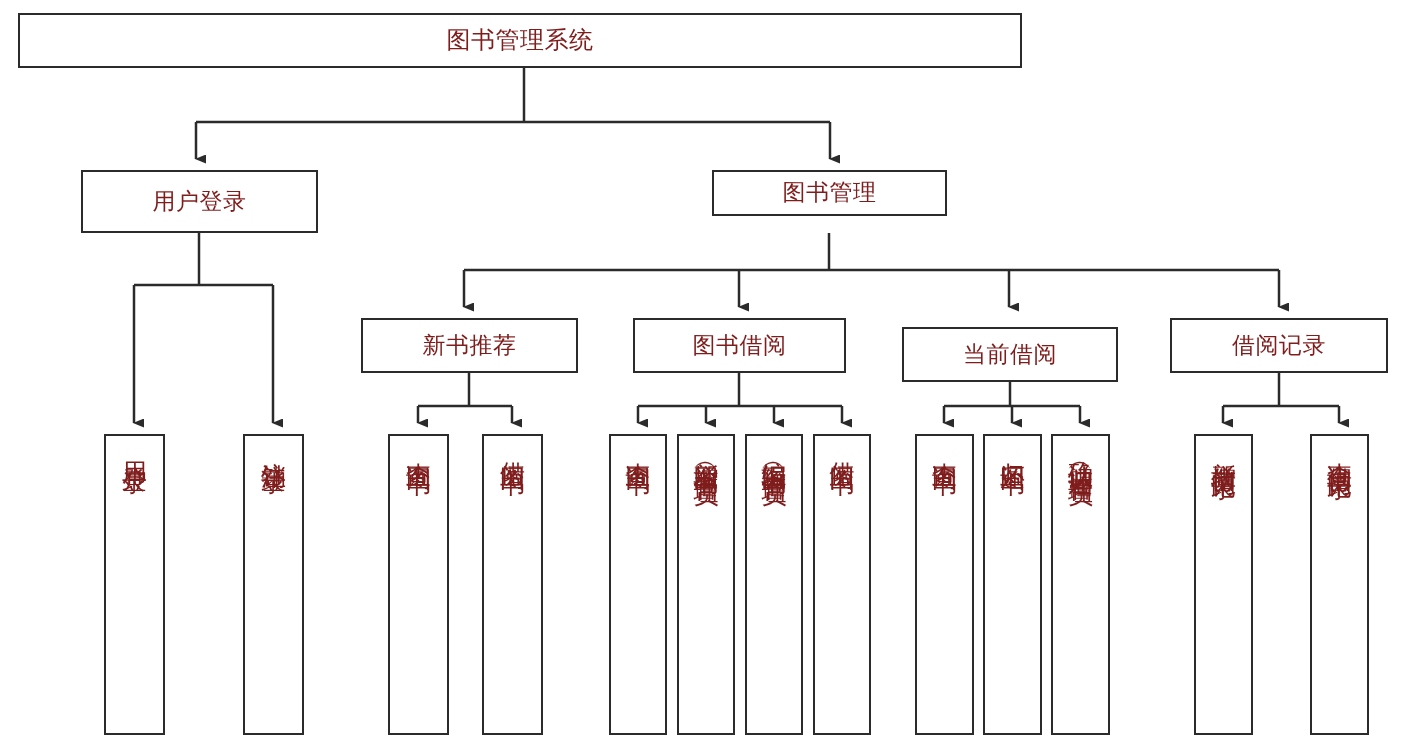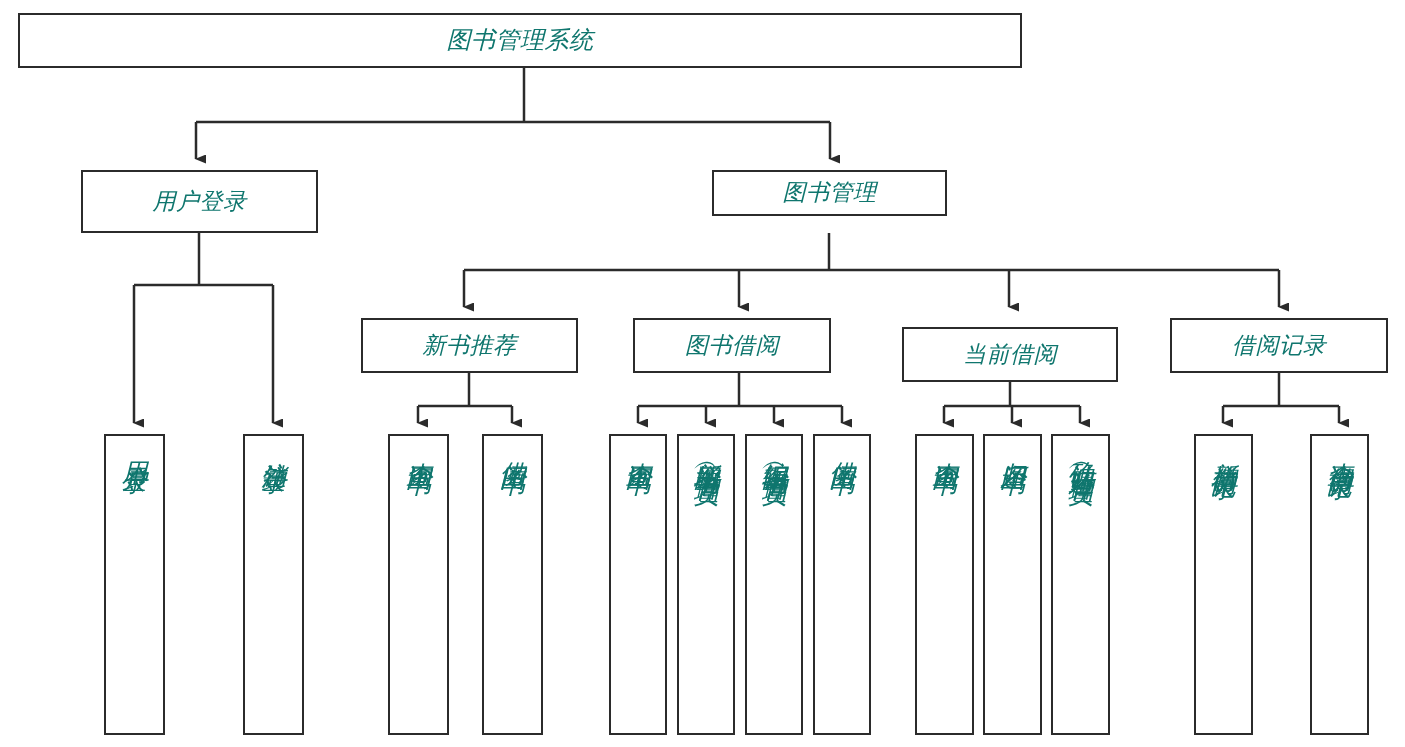--- a/index.html
+++ b/index.html
@@ -33,23 +33,22 @@
     background: #ffffff;
     display: flex;
     align-items: center;
     justify-content: center;
     color: #1d1d1d;
   }
   .node-label {
     display: block;
     text-align: center;
     line-height: 1.18;
-    color: #0f766e;
+    color: #7f1d1d;
     letter-spacing: 0.5px;
-    font-style: italic;
   }
   
   .node.horiz .node-label {
     font-size: 23px;
     white-space: nowrap;
   }
   .node.root .node-label {
     font-size: 24px;
   }
   
@@ -131,21 +130,21 @@
   <div class="node horiz" style="left: 81px; top: 170px; width: 237px; height: 63px;">
     <span class="node-label">用户登录</span>
   </div>
   <div class="node horiz" style="left: 712px; top: 170px; width: 235px; height: 46px;">
     <span class="node-label">图书管理</span>
   </div>
 
   <div class="node horiz" style="left: 361px; top: 318px; width: 217px; height: 55px; align-items: center;">
     <span class="node-label">新书推荐</span>
   </div>
-  <div class="node horiz" style="left: 633px; top: 318px; width: 198px; height: 55px;">
+  <div class="node horiz" style="left: 633px; top: 318px; width: 213px; height: 55px;">
     <span class="node-label">图书借阅</span>
   </div>
   <div class="node horiz" style="left: 902px; top: 327px; width: 216px; height: 55px;">
     <span class="node-label">当前借阅</span>
   </div>
   <div class="node horiz" style="left: 1170px; top: 318px; width: 218px; height: 55px;">
     <span class="node-label">借阅记录</span>
   </div>
 
   <div class="node vert" style="left: 104px; top: 434px; width: 61px; height: 301px;">

